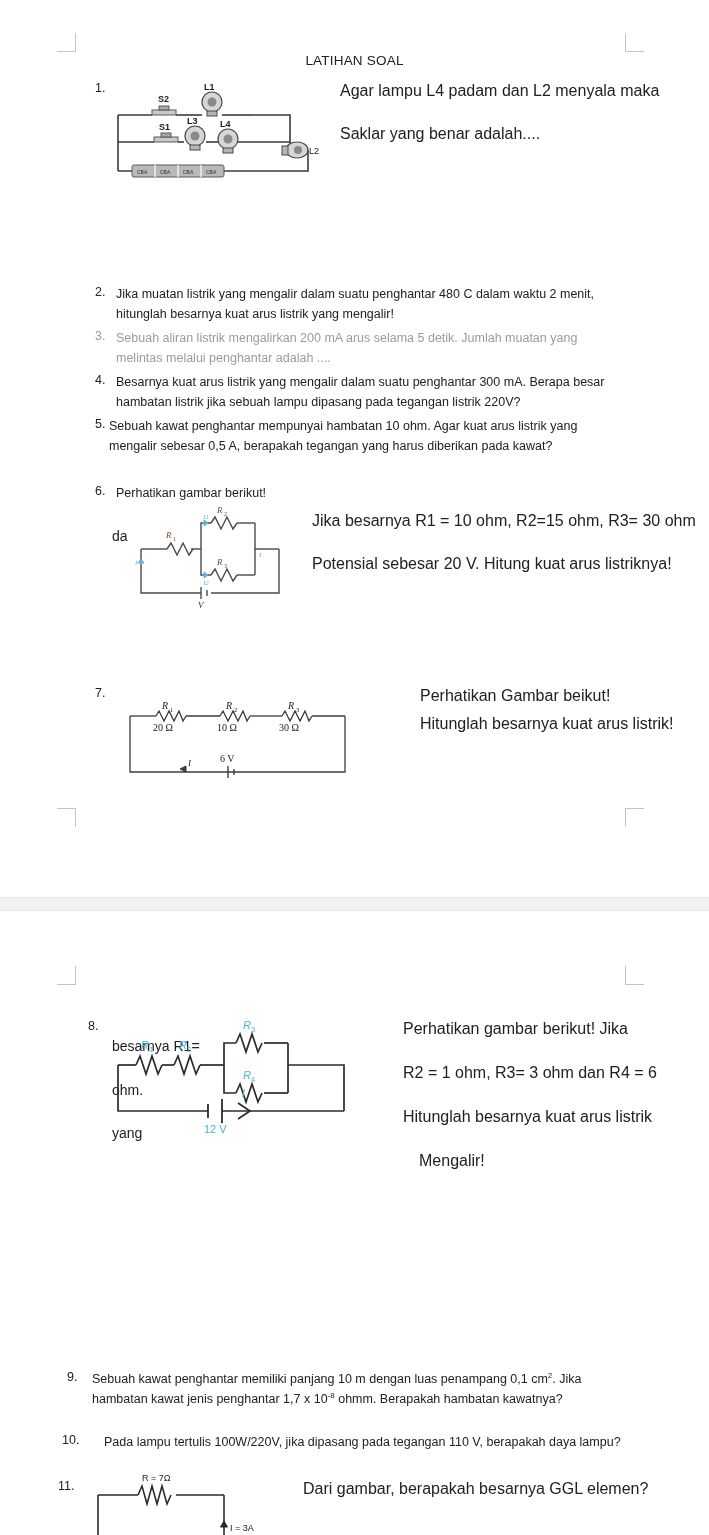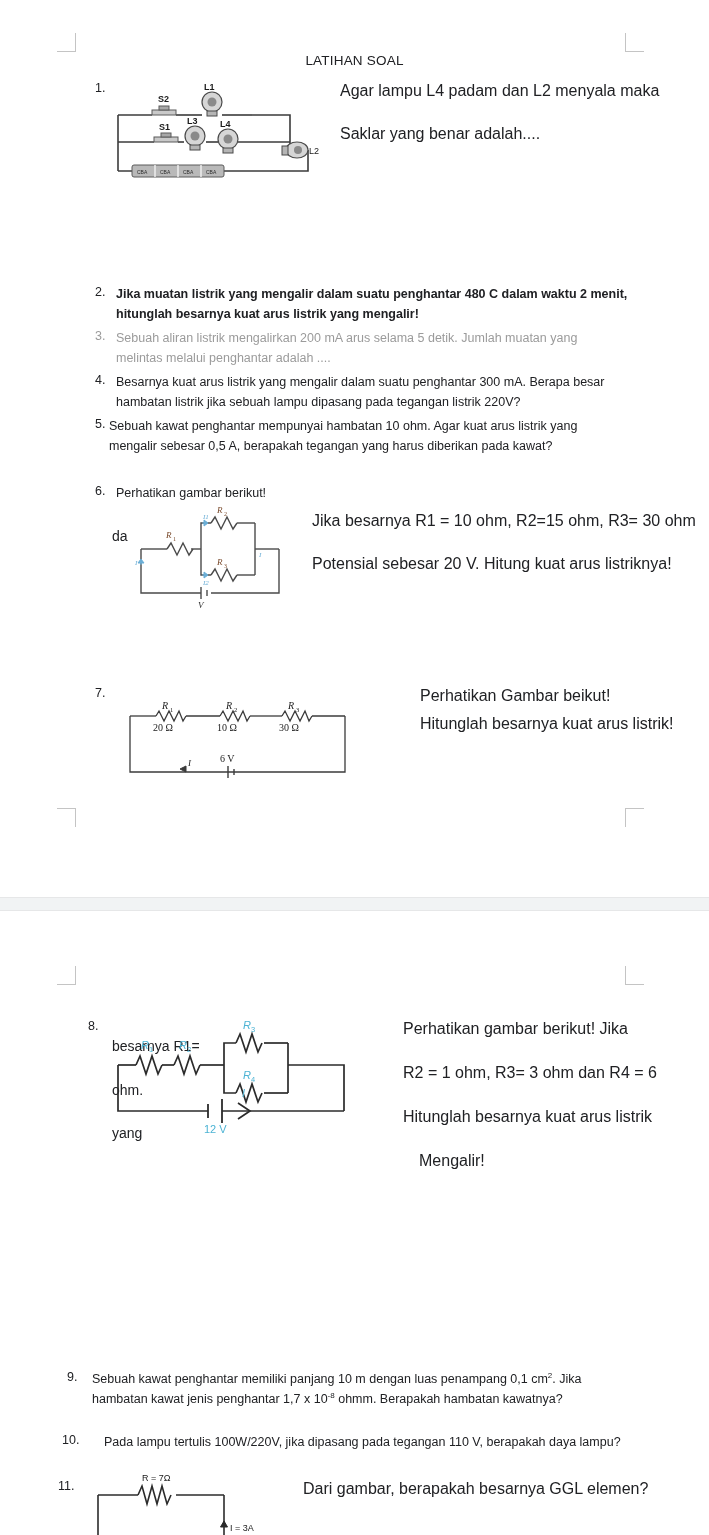--- a/index.html
+++ b/index.html
@@ -181,21 +181,21 @@
         <text x="48" y="92" font-family="Liberation Sans, sans-serif" font-size="5" fill="#2b2b2b">CBA</text>
         <text x="71" y="92" font-family="Liberation Sans, sans-serif" font-size="5" fill="#2b2b2b">CBA</text>
         <text x="94" y="92" font-family="Liberation Sans, sans-serif" font-size="5" fill="#2b2b2b">CBA</text>
       </g>
     </svg>
 
     <div class="rcol" style="left:340px; top:81px;">Agar lampu L4 padam dan L2 menyala maka</div>
     <div class="rcol" style="left:340px; top:124px;">Saklar yang benar adalah....</div>
 
     <div class="qnum" style="left:95px; top:285px;">2.</div>
-    <div class="qtext" style="left:116px; top:285px; width:512px;font-weight:bold;">Jika muatan listrik yang mengalir dalam suatu penghantar 480 C dalam waktu 2 menit, hitunglah besarnya kuat arus listrik yang mengalir!</div>
+    <div class="qtext" style="left:116px; top:285px; width:512px;">Jika muatan listrik yang mengalir dalam suatu penghantar 480 C dalam waktu 2 menit, hitunglah besarnya kuat arus listrik yang mengalir!</div>
 
     <div class="qnum" style="left:95px; top:329px; color:#9b9b9b;">3.</div>
     <div class="qtext dim" style="left:116px; top:329px; width:500px;">Sebuah aliran listrik mengalirkan 200 mA arus selama 5 detik. Jumlah muatan yang melintas melalui penghantar adalah ....</div>
 
     <div class="qnum" style="left:95px; top:373px;">4.</div>
     <div class="qtext" style="left:116px; top:373px; width:512px;">Besarnya kuat arus listrik yang mengalir dalam suatu penghantar 300 mA. Berapa besar hambatan listrik jika sebuah lampu dipasang pada tegangan listrik 220V?</div>
 
     <div class="qnum" style="left:95px; top:417px;">5.</div>
     <div class="qtext" style="left:109px; top:417px; width:500px;">Sebuah kawat penghantar mempunyai hambatan 10 ohm. Agar kuat arus listrik yang mengalir sebesar 0,5 A, berapakah tegangan yang harus diberikan pada kawat?</div>
 

